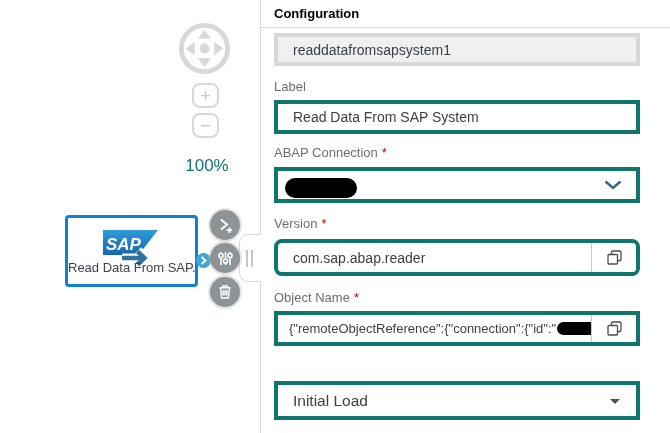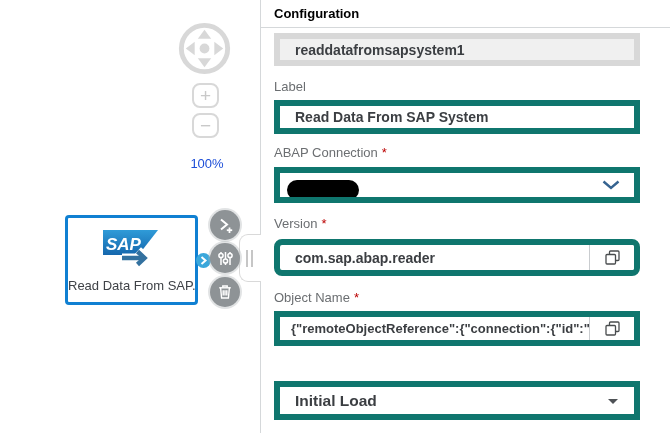--- a/index.html
+++ b/index.html
@@ -13,24 +13,24 @@
   .compass{position:absolute;left:176px;top:20px;}
   .zoom-btn{
     position:absolute;left:192px;width:27px;height:25px;box-sizing:border-box;
     border:2.5px solid #d8d8d8;border-radius:8px;background:#fff;
     color:#c9c9c9;font-size:19px;line-height:19px;text-align:center;font-weight:400;
     display:flex;align-items:center;justify-content:center;cursor:pointer;
   }
   #zoom-in{top:83px;}
   #zoom-out{top:113px;}
   .zoom-level{position:absolute;left:185px;top:156px;width:44px;text-align:center;
-    font-size:13px;color:#1d4ed8;}
+    font-size:17px;color:#0f766e;}
   
   .node{
-    position:absolute;left:65px;top:215px;width:133px;height:90px;box-sizing:border-box;
+    position:absolute;left:65px;top:215px;width:133px;height:72px;box-sizing:border-box;
     background:#fff;border:3px solid #1080d2;border-radius:4px;z-index:1;
   }
   .node-logo{position:absolute;left:50%;top:9px;transform:translateX(-50%);}
   .node-label{
     position:absolute;left:0;right:0;bottom:9px;text-align:center;
     font-size:13px;color:#3f4247;white-space:nowrap;overflow:hidden;
   }
   .conn-line{position:absolute;left:203px;top:259px;width:45px;height:2px;background:#4e8fc0;z-index:0;}
   .out-port{
     position:absolute;left:196px;top:253px;width:15px;height:15px;border-radius:50%;
@@ -58,21 +58,21 @@
     border-left:1px solid #d5d8da;box-sizing:border-box;
   }
   .panel-header{position:absolute;left:0;top:0;right:0;height:27px;border-bottom:1px solid #d5d8da;}
   .panel-title{position:absolute;left:13px;top:6px;font-size:13px;font-weight:700;color:#000000;}
   .flabel{
     position:absolute;left:13px;font-size:13px;color:#6b6e71;white-space:nowrap;
   }
   .req{color:#bb0000;margin-left:4px;}
   .fld{
     position:absolute;left:13px;width:366px;box-sizing:border-box;background:#fff;
-    border:6px solid #0f766e;display:flex;align-items:center;overflow:hidden;font-weight:bold;
+    border:4px solid #0f766e;display:flex;align-items:center;overflow:hidden;
   }
   .fld.ro{background:#f0f0f0;border-color:#d8d8d8;}
   .val{font-size:14px;color:#3b3e42;padding-left:15px;white-space:nowrap;}
   .val.small{font-size:13px;padding-left:11px;}
   .val.big{font-size:15.5px;}
   .copy-addon{
     position:absolute;right:0;top:0;bottom:0;width:44px;border-left:1px solid #c9cccf;
     display:flex;align-items:center;justify-content:center;cursor:pointer;background:#fff;
   }
   .chev{position:absolute;right:14px;top:50%;transform:translateY(-50%);}

